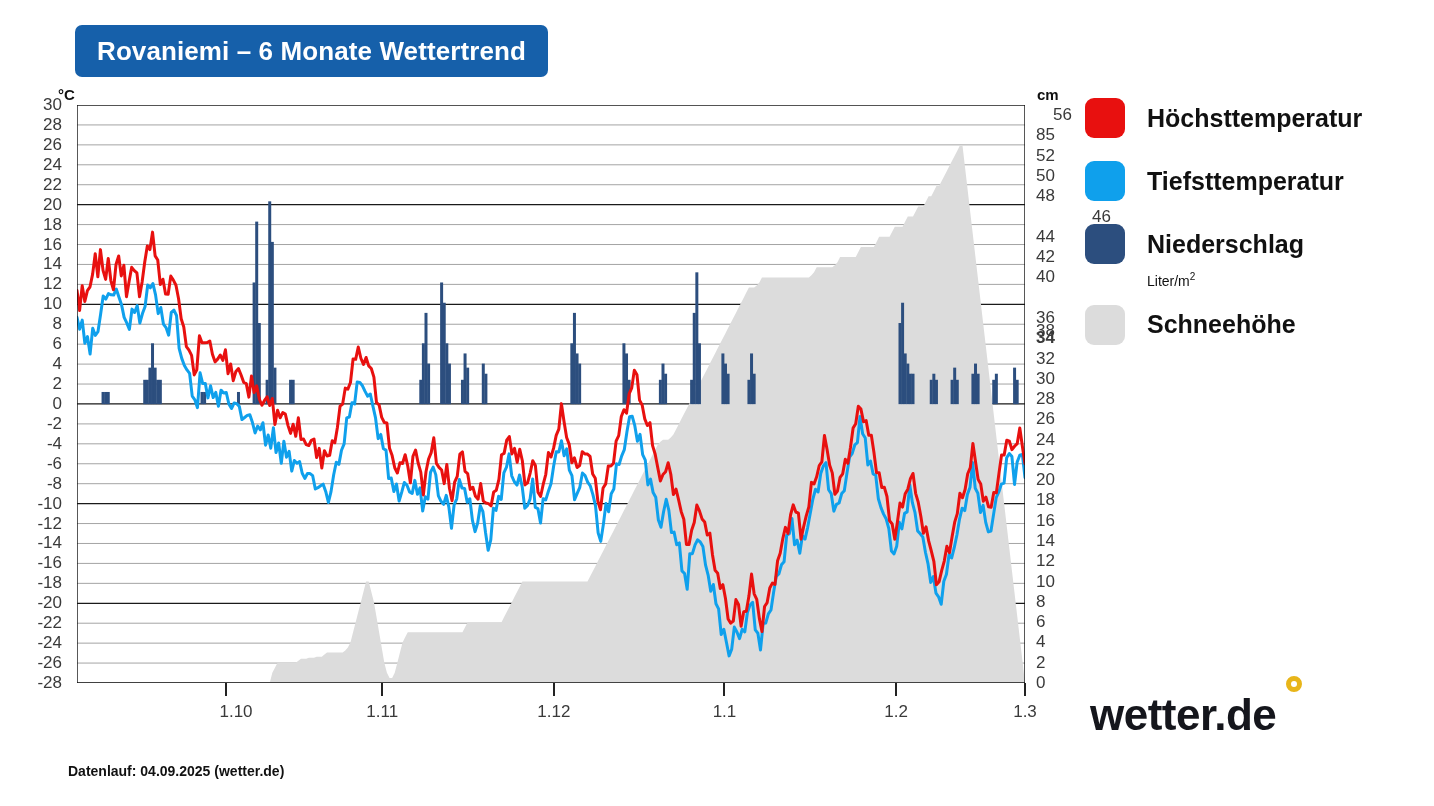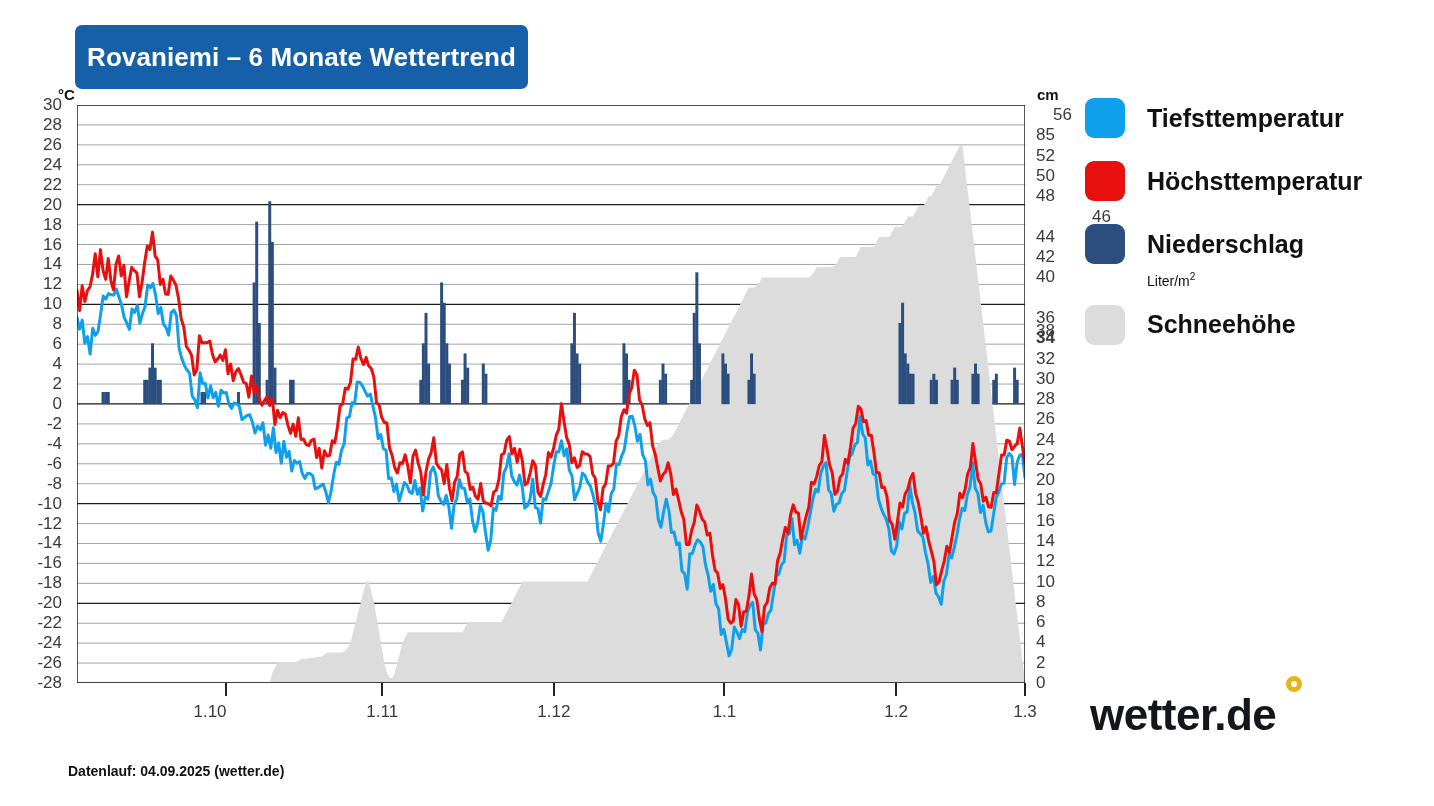--- a/index.html
+++ b/index.html
@@ -1,21 +1,21 @@
 <!DOCTYPE html>
 <html><head>
 <meta charset="utf-8">
 <style>
   html,body{margin:0;padding:0;background:#ffffff;}
   body{width:1434px;height:806px;position:relative;overflow:hidden;
        font-family:"Liberation Sans",sans-serif;}
 
-  #title-badge{position:absolute;left:75px;top:25px;height:64px;
+  #title-badge{position:absolute;left:75px;top:25px;height:52px;
       background:#1660AA;border-radius:7px;display:flex;align-items:center;
-      padding:0 12px;box-sizing:border-box;}
+      padding:0 22px;box-sizing:border-box;}
   #title-badge span{color:#fff;font-size:26px;font-weight:bold;letter-spacing:.1px;
       white-space:nowrap;}
 
   #chart-area{position:absolute;left:77px;top:105px;width:948px;height:578px;}
   #plot-svg{position:absolute;left:0;top:0;}
 
   .axis-unit{position:absolute;font-size:15px;font-weight:bold;color:#111;}
   #unit-left{left:58px;top:86px;}
   #unit-right{left:1037px;top:86px;}
 
@@ -249,41 +249,41 @@
     <div class="ytick ytick-r" style="left: 1036px; top: 551.316px;">12</div>
     <div class="ytick ytick-r" style="left: 1036px; top: 571.596px;">10</div>
     <div class="ytick ytick-r" style="left: 1036px; top: 591.877px;">8</div>
     <div class="ytick ytick-r" style="left: 1036px; top: 612.158px;">6</div>
     <div class="ytick ytick-r" style="left: 1036px; top: 632.439px;">4</div>
     <div class="ytick ytick-r" style="left: 1036px; top: 652.719px;">2</div>
     <div class="ytick ytick-r" style="left: 1036px; top: 673px;">0</div>
   </div>
 <div id="x-axis">
     <div class="xtick-mark" style="left: 224.836px; top: 683px; height: 13px;"></div>
-    <div class="xtick-label" style="left: 210px; top: 702px;">1.10</div>
+    <div class="xtick-label" style="left: 236px; top: 702px;">1.10</div>
     <div class="xtick-mark" style="left: 381.256px; top: 683px; height: 13px;"></div>
     <div class="xtick-label" style="left: 382.256px; top: 702px;">1.11</div>
     <div class="xtick-mark" style="left: 552.844px; top: 683px; height: 13px;"></div>
     <div class="xtick-label" style="left: 553.844px; top: 702px;">1.12</div>
     <div class="xtick-mark" style="left: 723.484px; top: 683px; height: 13px;"></div>
     <div class="xtick-label" style="left: 724.484px; top: 702px;">1.1</div>
     <div class="xtick-mark" style="left: 895.072px; top: 683px; height: 13px;"></div>
     <div class="xtick-label" style="left: 896.072px; top: 702px;">1.2</div>
     <div class="xtick-mark" style="left: 1024px; top: 683px; height: 13px;"></div>
     <div class="xtick-label" style="left: 1025px; top: 702px;">1.3</div>
   </div>
 
 <div id="legend">
   <div class="legend-row">
+    <div class="legend-swatch" style="background: rgb(232, 16, 15);"></div>
+    <div class="legend-label">Höchsttemperatur</div>
+  </div>
+  <div class="legend-row">
     <div class="legend-swatch" style="background: rgb(15, 160, 236);"></div>
     <div class="legend-label">Tiefsttemperatur</div>
-  </div>
-  <div class="legend-row">
-    <div class="legend-swatch" style="background: rgb(232, 16, 15);"></div>
-    <div class="legend-label">Höchsttemperatur</div>
   </div>
   <div class="legend-row">
     <div class="legend-swatch" style="background: rgb(44, 78, 126);"></div>
     <div class="legend-label">Niederschlag</div>
   </div>
   <div id="legend-sub">Liter/m<sup>2</sup></div>
   <div class="legend-row">
     <div class="legend-swatch" style="background: rgb(220, 220, 220);"></div>
     <div class="legend-label">Schneehöhe</div>
   </div>

